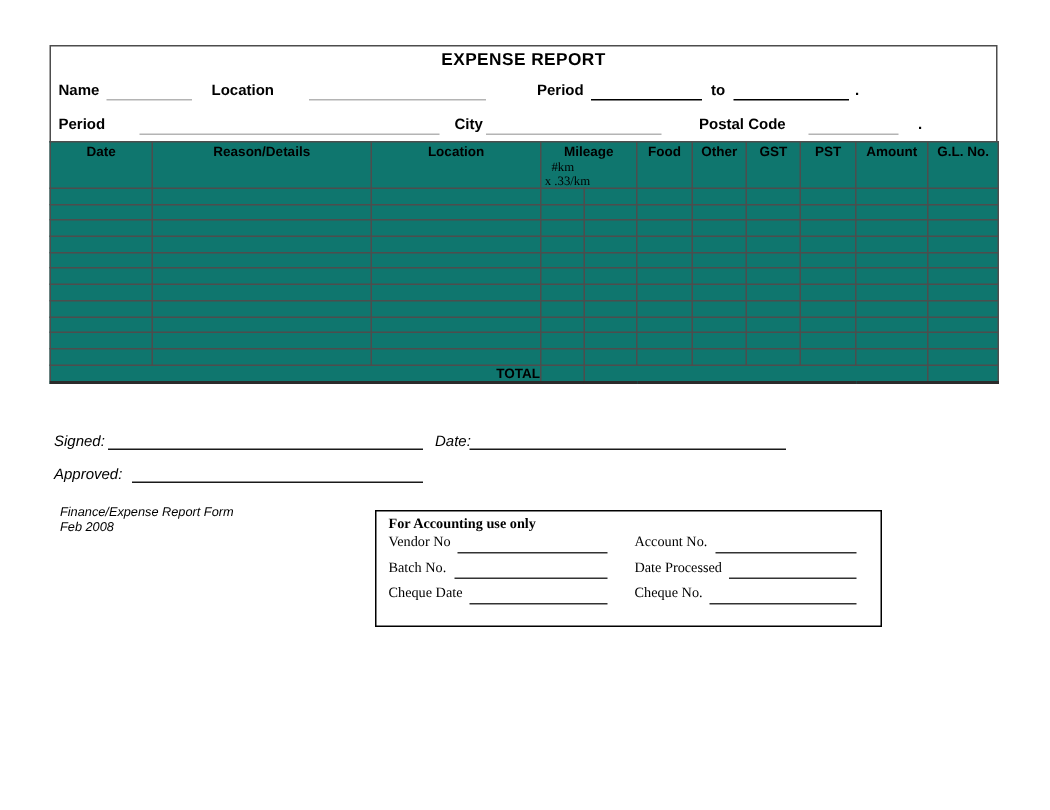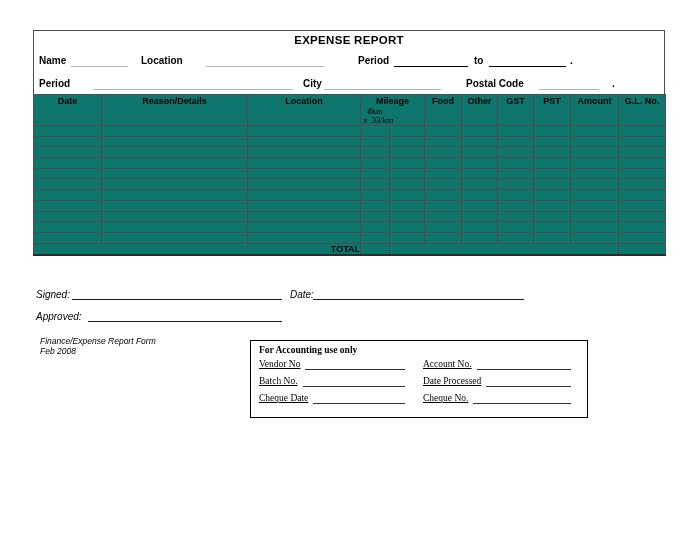--- a/index.html
+++ b/index.html
@@ -51,22 +51,22 @@
   
   .form-note{position:absolute;font-size:8.5px;font-style:italic;line-height:10px;}
   
   #accounting-box{
     left:250px;top:340px;width:338px;height:78px;
     border:1px solid #000;box-sizing:border-box;background:#fff;
     font-family:"Liberation Serif",serif;
   }
   .acct-title{position:absolute;left:8px;top:4px;font-size:9.5px;font-weight:bold;}
   .acct-field{
-    position:absolute;display:flex;align-items:flex-end;height:13px;
-    font-size:9.5px;line-height:11px;white-space:nowrap;text-decoration:underline;
+    position:absolute;display:flex;align-items:flex-start;height:13px;
+    font-size:9.5px;line-height:11px;white-space:nowrap;
   }
   .acct-field .fill-line{
     flex:1;margin-left:5px;border-bottom:1px solid #333;height:11px;
   }
   .acct-left{left:8px;width:146px;}
   .acct-right{left:172px;width:148px;}
   .row-a{top:16px;}
   .row-b{top:33px;}
   .row-c{top:50px;}
 </style>

